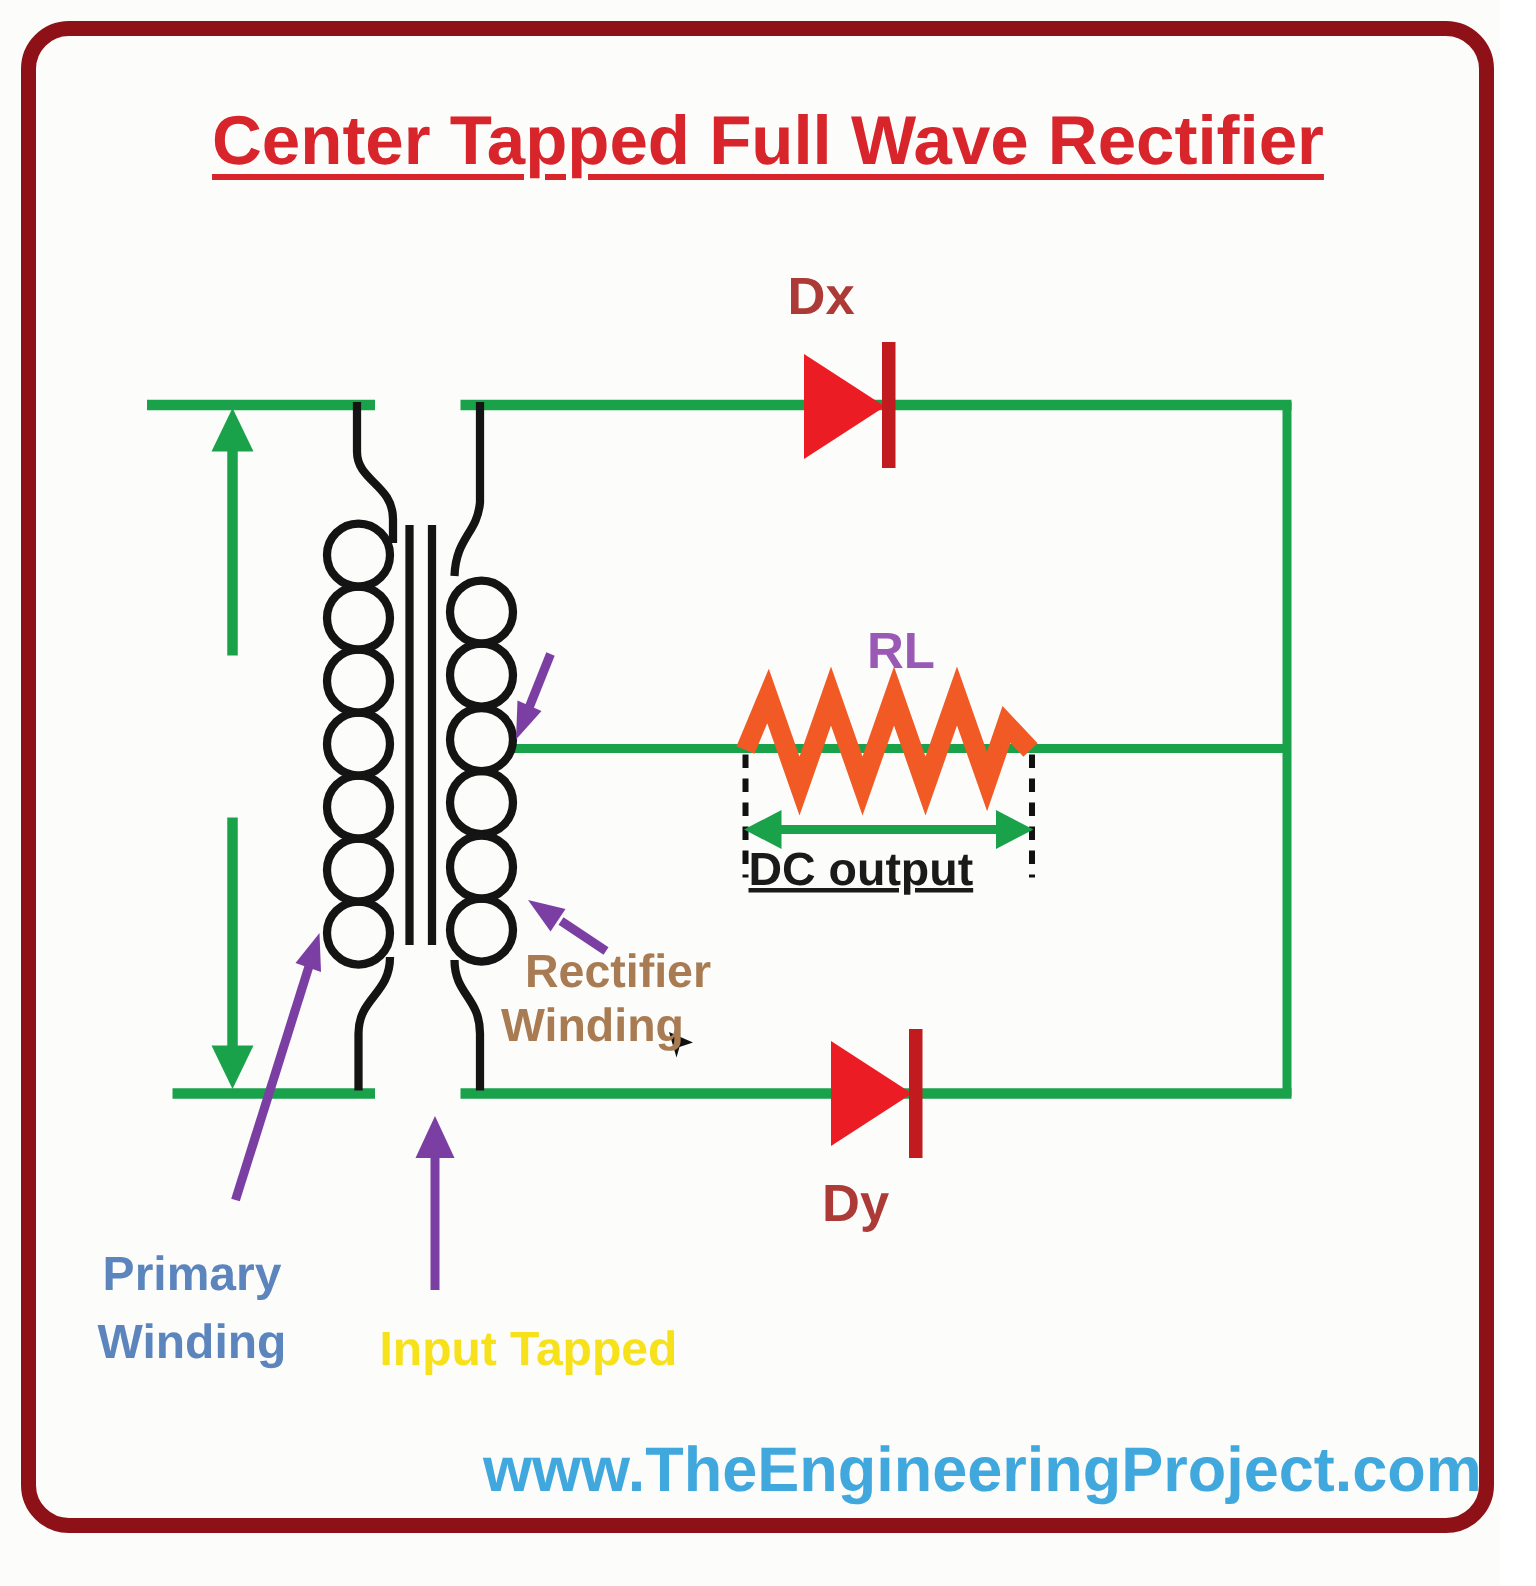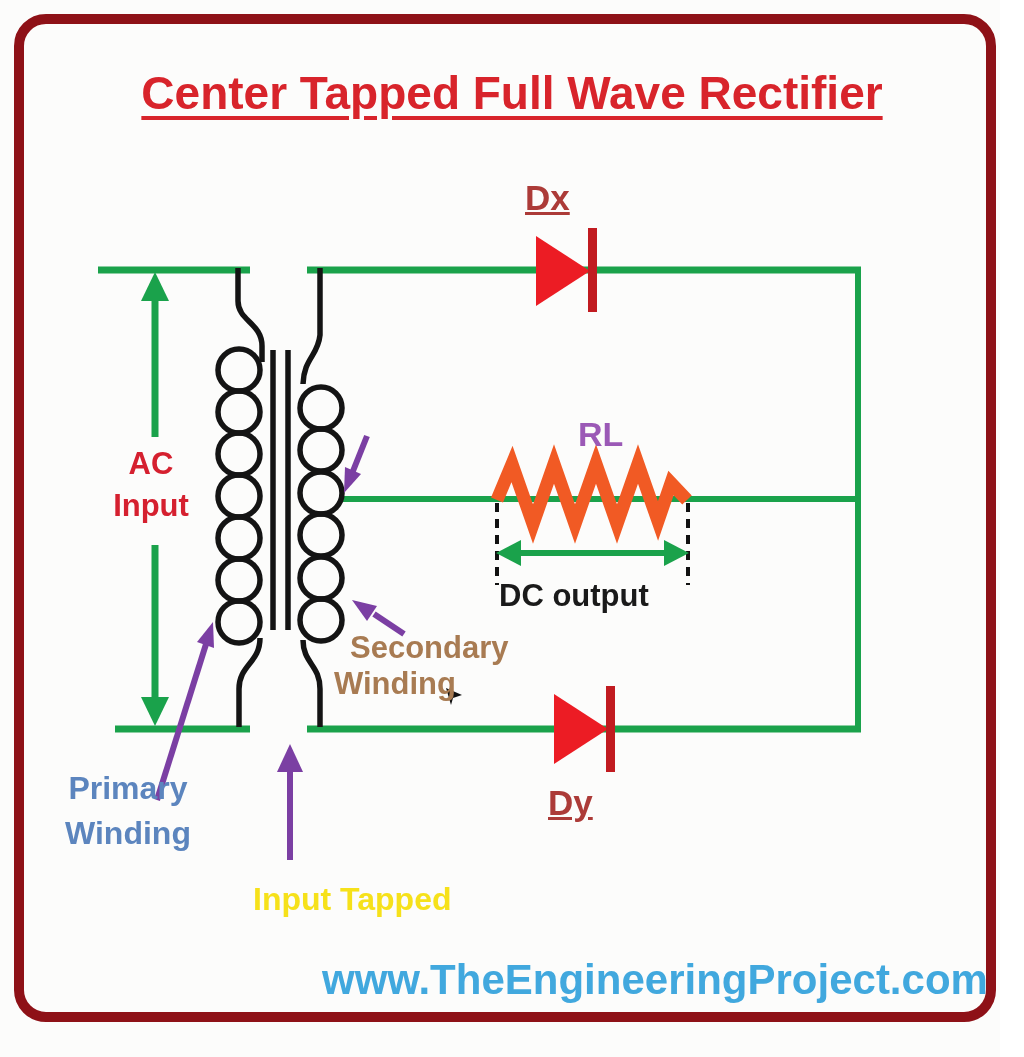--- a/index.html
+++ b/index.html
@@ -14,28 +14,28 @@
     border-radius:32px;box-sizing:border-box;
   }
   .title{
     position:absolute;left:0;top:66px;width:1024px;margin:0;
     text-align:center;font-size:46px;font-weight:bold;letter-spacing:0px;
     color:var(--title-red,#D8242B);
     text-decoration:underline;text-decoration-thickness:4px;text-underline-offset:7px;
   }
   .circuit{position:absolute;left:0;top:0;width:1024px;height:1057px;}
   .label{position:absolute;font-weight:bold;white-space:nowrap;line-height:1.0;}
-  .lbl-dx,.lbl-dy{font-size:35px;color:var(--diode-label-red,#AC3B38);text-decoration:underline;}
+  .lbl-dx,.lbl-dy{font-size:35px;color:var(--diode-label-red,#AC3B38);}
   .lbl-rl{font-size:34px;color:var(--rl-purple,#9B59B6);}
   .lbl-center-tap{font-size:31px;color:var(--label-green,#3BAE6C);}
   .lbl-ac{left:92px;top:443px;width:118px;text-align:center;font-size:31px;
           line-height:42px;color:var(--ac-red,#D5202F);}
   .lbl-dc{font-size:31px;color:var(--dc-black,#1A1A1A);}
   .lbl-sec{font-size:31px;color:var(--secondary-brown,#A87B52);}
-  .lbl-pri{left:40px;top:766px;width:176px;text-align:center;font-size:32px;
+  .lbl-pri{left:40px;top:827px;width:176px;text-align:center;font-size:32px;
            line-height:45px;color:var(--primary-blue,#5C85BE);}
   .lbl-ctt{left:253px;top:876px;font-size:32px;line-height:46px;
            color:var(--transformer-yellow,#F6E11A);}
   .watermark{
     position:absolute;left:322px;top:956px;font-size:42px;font-weight:bold;
     color:var(--watermark-blue,#41A8DE);white-space:nowrap;
   }
 </style>
 </head>
 <body>
@@ -130,28 +130,24 @@
     </g>
 
     <polygon points="446,688 462,695 453,698 451,705" fill="#111"></polygon>
   </svg>
 
   <div class="label lbl-dx" style="left:525px;top:180px;">Dx</div>
 
   <div class="label lbl-rl" style="left:560px;top:417px;margin-left:18px;">RL</div>
 
 
-  <div class="label lbl-ac">
-    <div>AC</div>
-    <div>Input</div>
-  </div>
 
-  <div class="label lbl-dc" style="left:499px;top:580px;">DC output</div>
+  <div class="label lbl-dc" style="left:499px;top:564px;text-decoration:underline;">DC output</div>
 
-  <div class="label lbl-sec" style="left:350px;top:632px;">Secondary</div>
+  <div class="label lbl-sec" style="left:350px;top:632px;">Rectifier</div>
   <div class="label lbl-sec" style="left:334px;top:668px;">Winding</div>
 
   <div class="label lbl-dy" style="left:548px;top:785px;text-align:right;">Dy</div>
 
   <div class="label lbl-pri">
     <div>Primary</div>
     <div>Winding</div>
   </div>
 
   <div class="label lbl-ctt">

